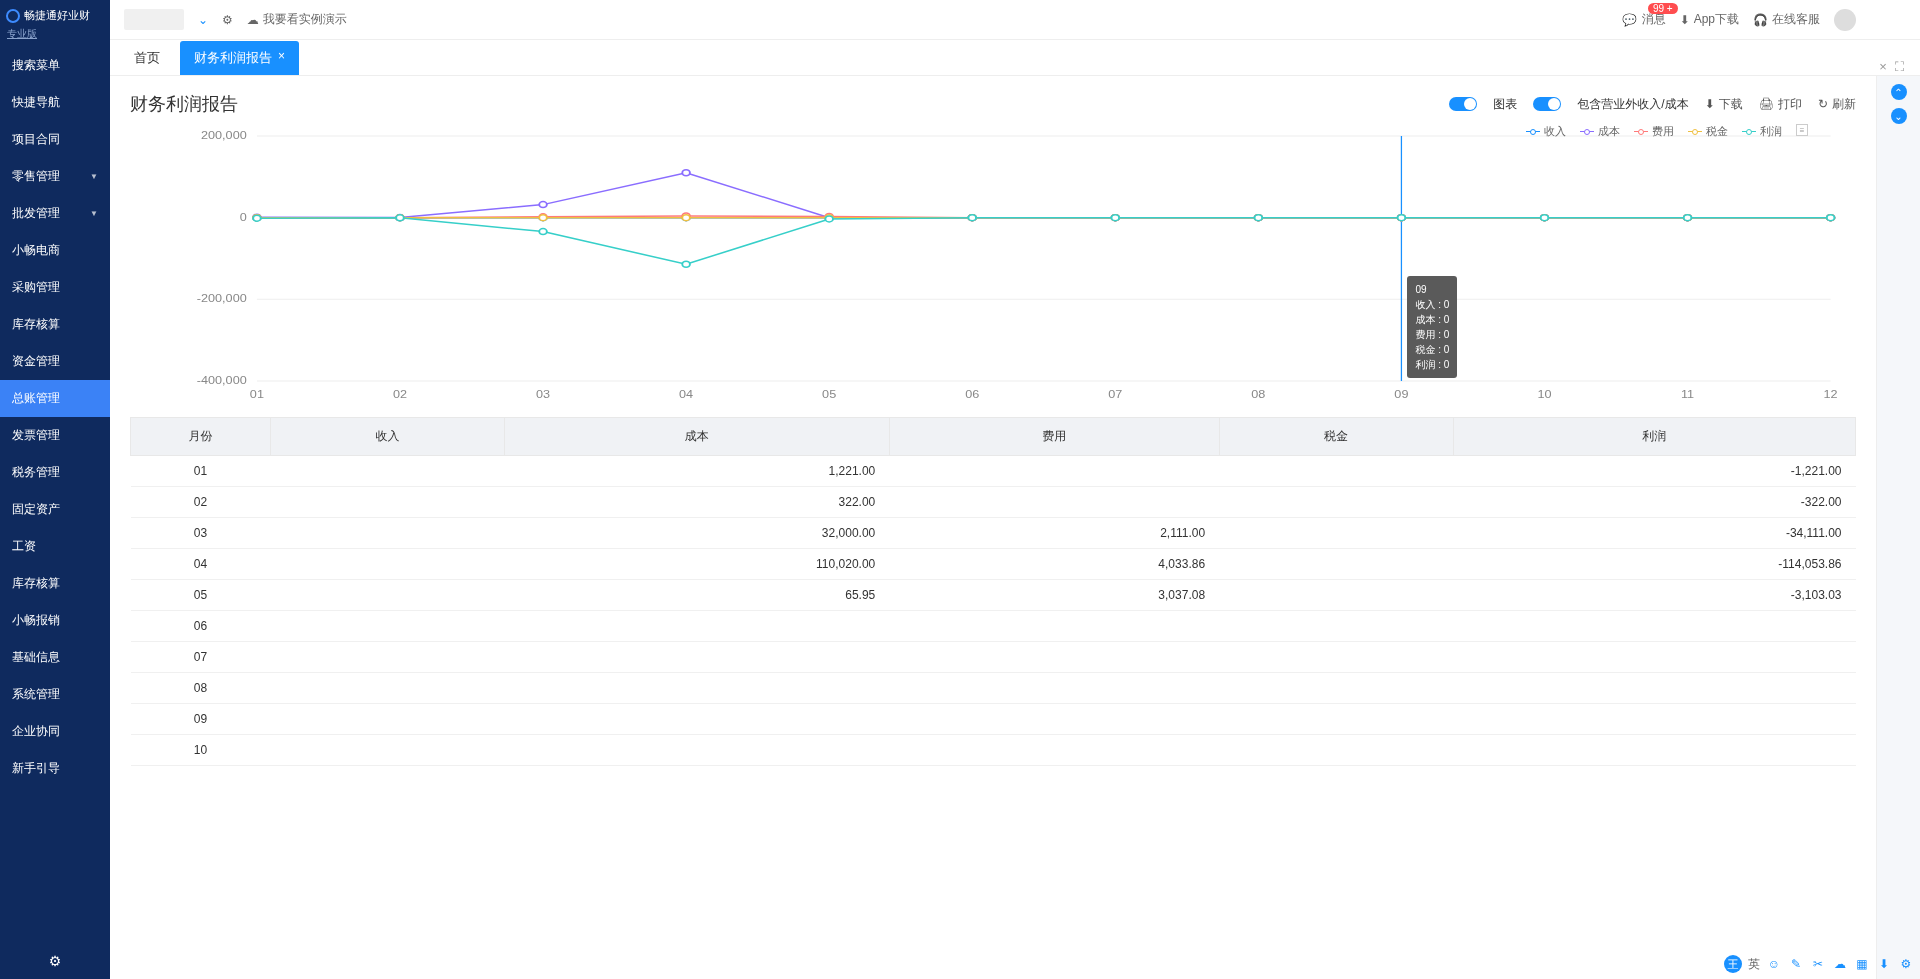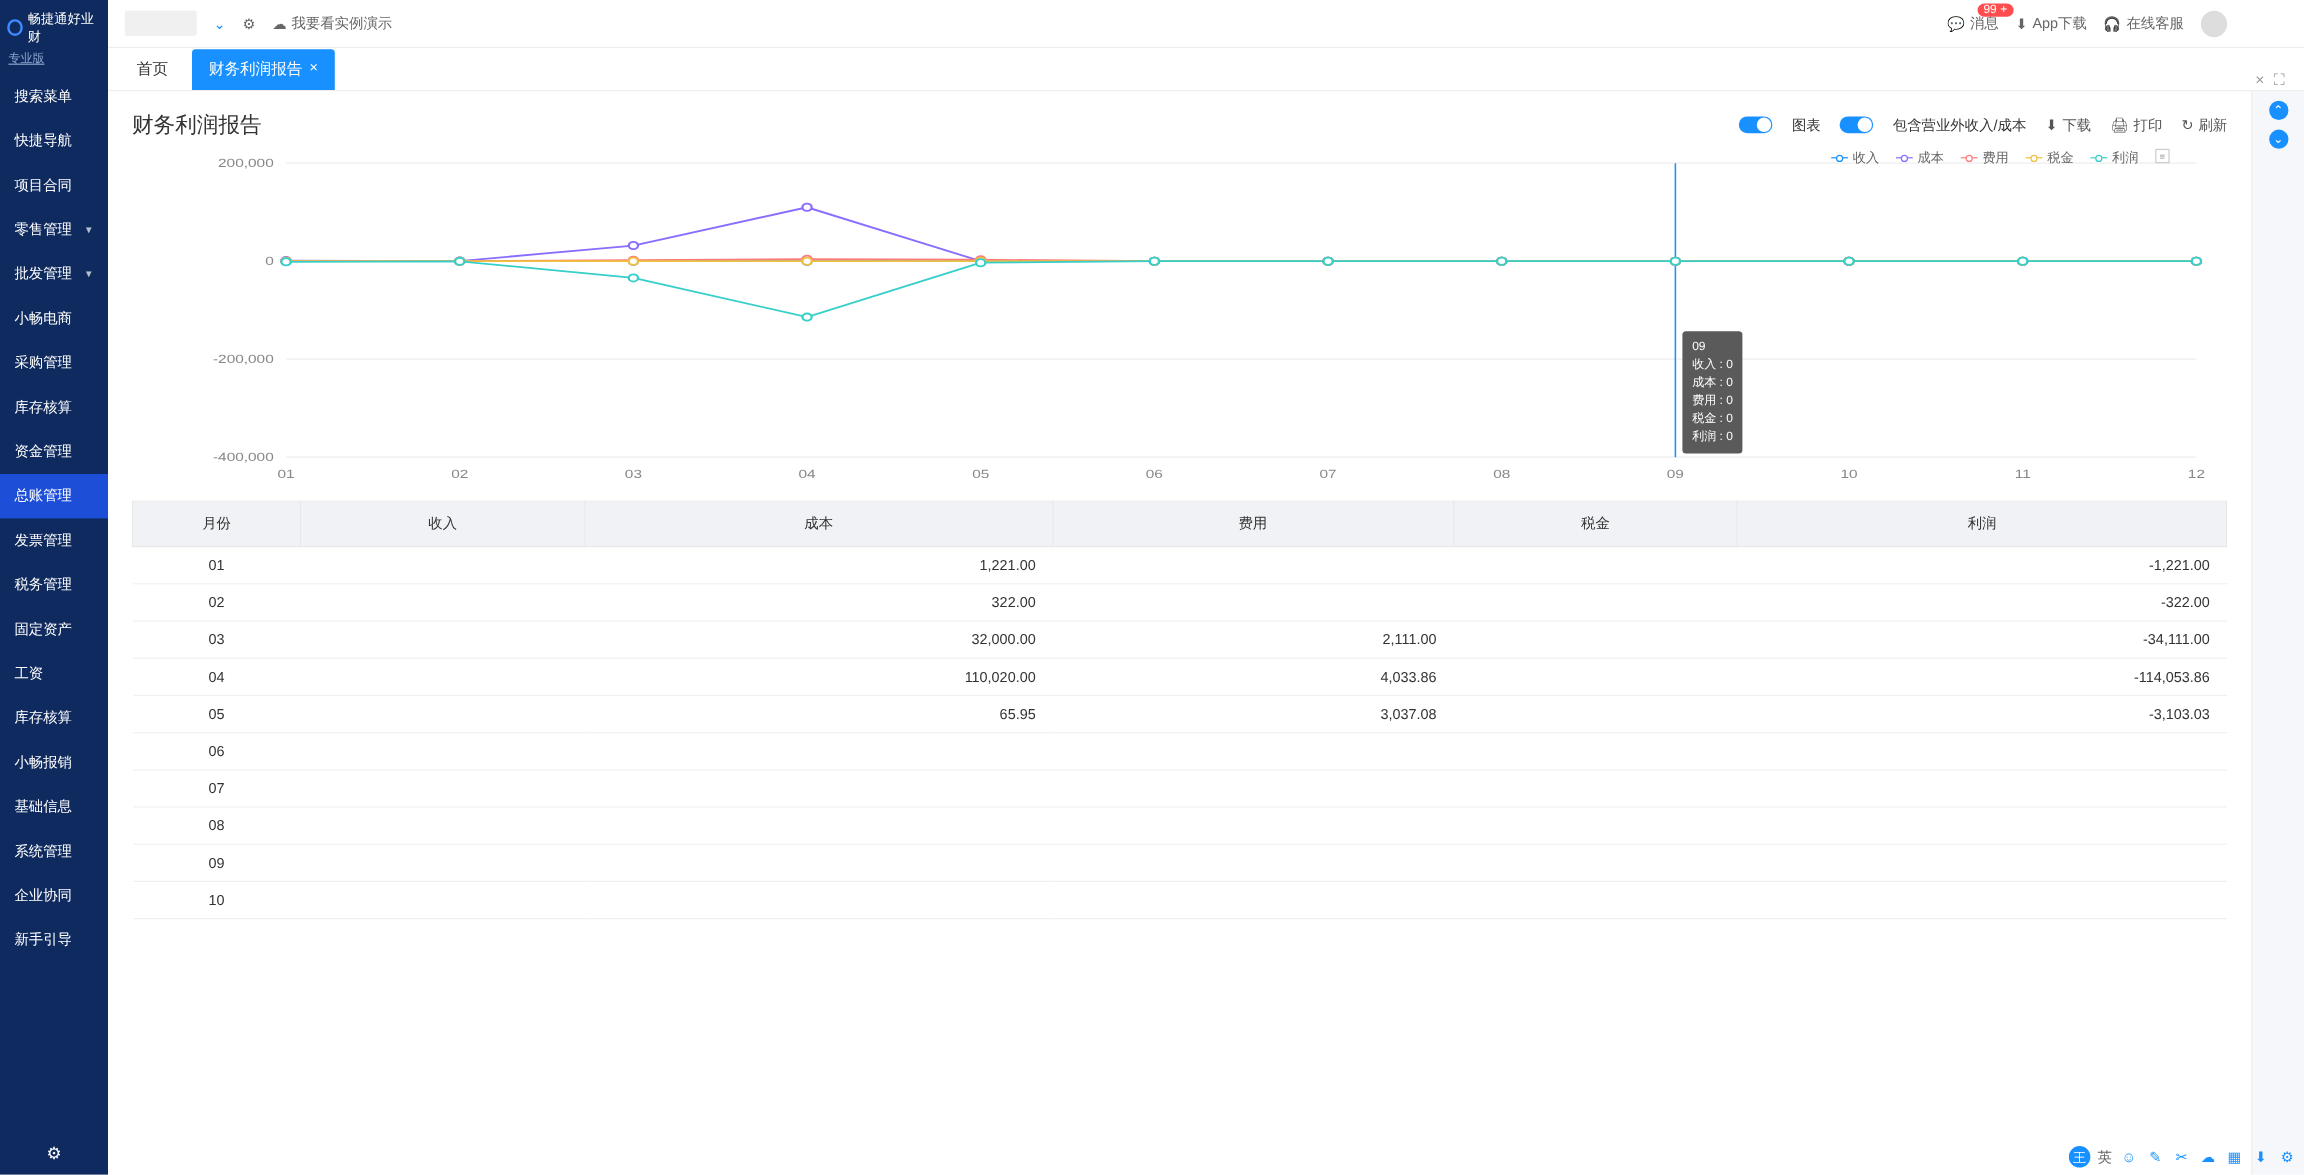--- a/index.html
+++ b/index.html
@@ -1,24 +1,24 @@
 <!DOCTYPE html>
 <html><head>
 <meta charset="utf-8">
 <style>
 * { margin: 0; padding: 0; box-sizing: border-box; font-family: -apple-system, "Microsoft YaHei", sans-serif; }
 body { display: flex; height: 100vh; overflow: hidden; background: #fff; font-size: 13px; color: #333; }
 
 
-.sidebar { width: 90px; background: #0f2a5e; color: #fff; display: flex; flex-direction: column; overflow-y: auto; }
+.sidebar { width: 110px; background: #0f2a5e; color: #fff; display: flex; flex-direction: column; overflow-y: auto; }
 .logo { padding: 8px 6px 4px; font-size: 11px; display: flex; align-items: center; gap: 4px; }
 .logo-icon { width: 14px; height: 14px; border: 2px solid #3d8bff; border-radius: 50%; position: relative; }
 .logo-sub { font-size: 10px; padding: 0 7px 6px; color: #8aa3cc; text-decoration: underline; }
 .nav-item { padding: 10px 12px; font-size: 12px; cursor: pointer; display: flex; justify-content: space-between; align-items: center; }
-.nav-item.active { background: #1d4ed8; }
+.nav-item.active { background: #3b82f6; }
 .nav-caret { font-size: 8px; opacity: 0.7; }
 .gear { text-align: center; padding: 10px 0; margin-top: auto; font-size: 14px; }
 
 
 .main { flex: 1; display: flex; flex-direction: column; min-width: 0; }
 
 
 .topbar { height: 40px; border-bottom: 1px solid #eee; display: flex; align-items: center; padding: 0 14px; gap: 14px; color: #666; font-size: 12px; }
 .org { color: #999; padding: 2px 6px; background: #f0f0f0; border-radius: 2px; }
 .top-spacer { flex: 1; }

